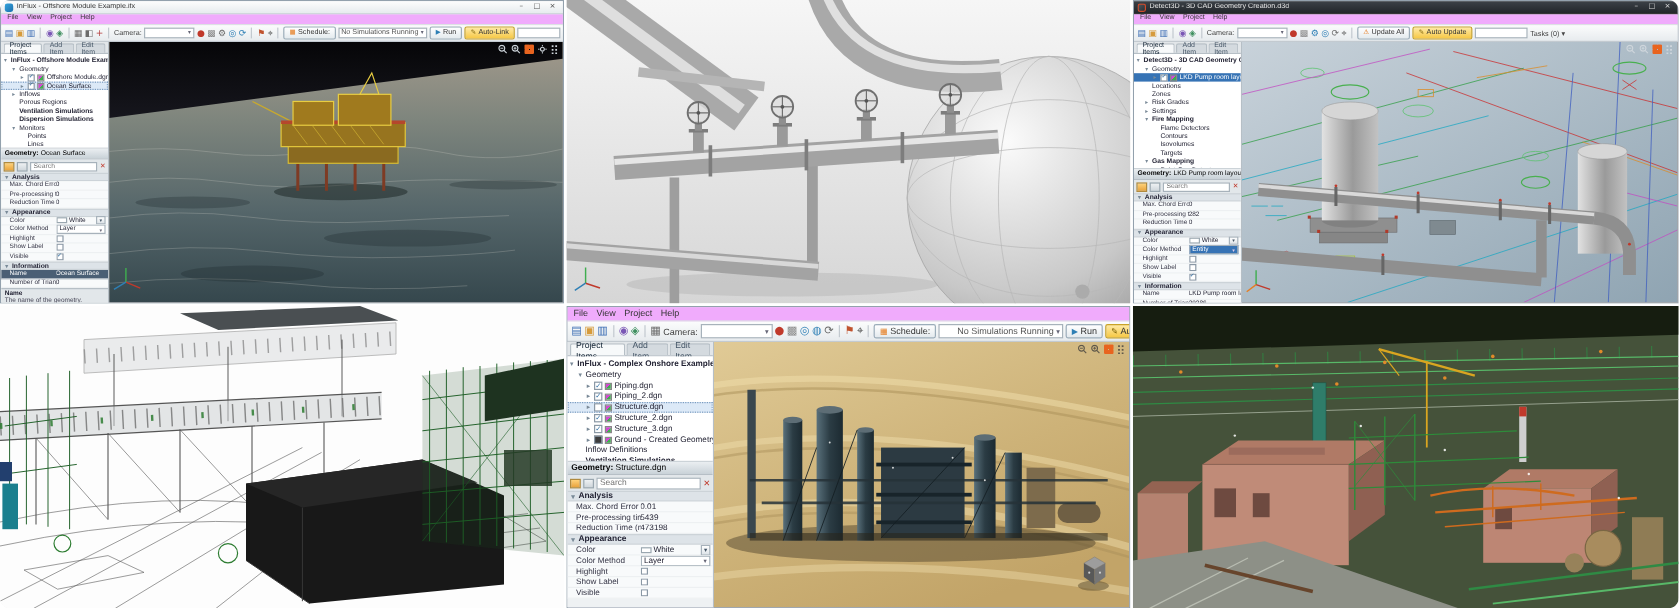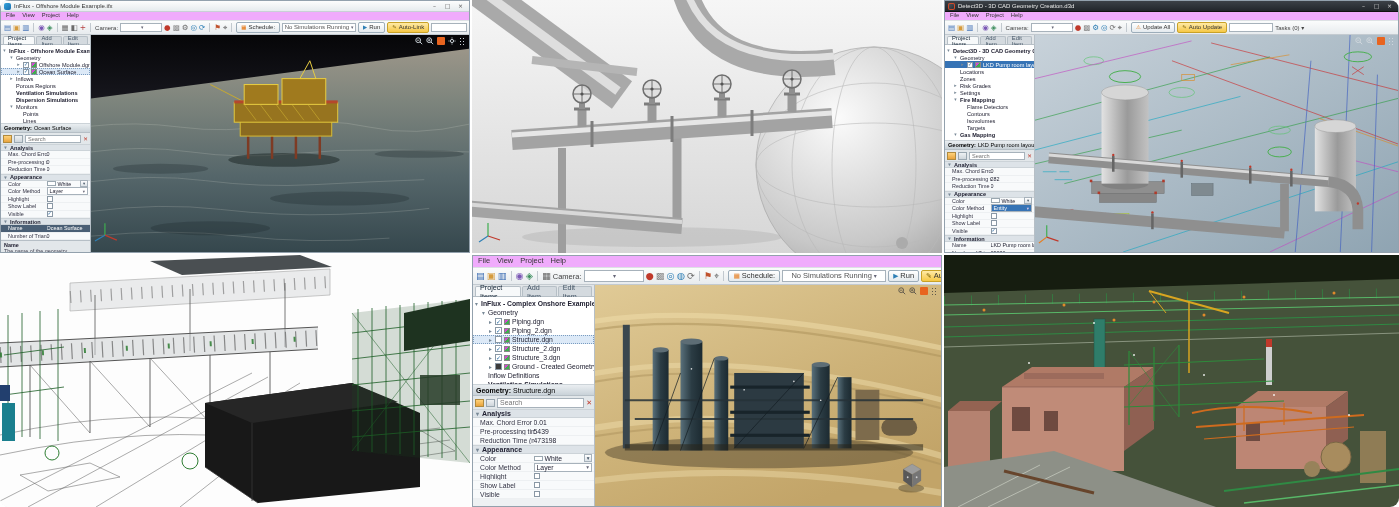--- a/index.html
+++ b/index.html
@@ -27,21 +27,21 @@
 .menubar{display:flex;gap:7px;padding:0 5px;background:#f0abfc;border-bottom:1px solid #dde1e4;flex-shrink:0}
 .app-sm .menubar{height:9px;font-size:5.8px}
 .app-md .menubar{height:12px;font-size:7.5px}
 .menu-item{color:#333}
 .toolbar{display:flex;align-items:center;gap:2px;padding:0 3px;background:linear-gradient(#fbfcfc,#e7ebee);border-bottom:1px solid #c3cad0;white-space:nowrap;overflow:hidden;flex-shrink:0}
 .app-sm .toolbar{height:14px;font-size:6px}
 .app-md .toolbar{height:17px;font-size:7.5px}
 .tbi{font-family:"DejaVu Sans",sans-serif;font-size:1.25em;line-height:1;flex-shrink:0}
 .tbsep{width:1px;height:65%;background:#c2c9cf;margin:0 2px;flex-shrink:0}
 .tblabel{color:#444;flex-shrink:0}
-.combo{display:inline-flex;align-items:center;justify-content:center;background:#fff;border:1px solid #a7b2bb;height:72%;padding:0 2px;color:#555;flex-shrink:0;overflow:hidden}
+.combo{display:inline-flex;align-items:center;justify-content:flex-end;background:#fff;border:1px solid #a7b2bb;height:72%;padding:0 2px;color:#555;flex-shrink:0;overflow:hidden}
 .combo .car{color:#667;margin-left:2px;font-size:.8em}
 .tbinput{background:#fff;border:1px solid #a7b2bb;height:72%;flex-shrink:0}
 .tbbtn{display:inline-flex;align-items:center;gap:2px;border:1px solid #9cadba;background:linear-gradient(#ffffff,#e4eaee);height:80%;padding:0 4px;font-size:1em;color:#333;border-radius:2px;flex-shrink:0;font-family:"Liberation Sans",sans-serif}
 .tbbtn.autolink{background:linear-gradient(#ffeaa6,#f6c845);border-color:#c9a227}
 .tbbtn .pre{font-family:"DejaVu Sans",sans-serif;font-size:.9em}
 .pre.runp{color:#2e7fb5}.pre.schedp{color:#e67e22}.pre.warnp{color:#e67e22}.pre.autolinkp{color:#7a5f00}
 .tabs{display:flex;gap:1px;padding:1px 2px 0;background:#e2e6e9;border-bottom:1px solid #b6bfc6;flex-shrink:0}
 .app-sm .tabs{height:10px;font-size:5.8px}
 .app-md .tabs{height:12px;font-size:7.2px}
 .tab{padding:0 4px;border:1px solid #b6bfc6;border-bottom:none;background:#d4dadf;color:#456;border-radius:2px 2px 0 0;display:flex;align-items:center}

